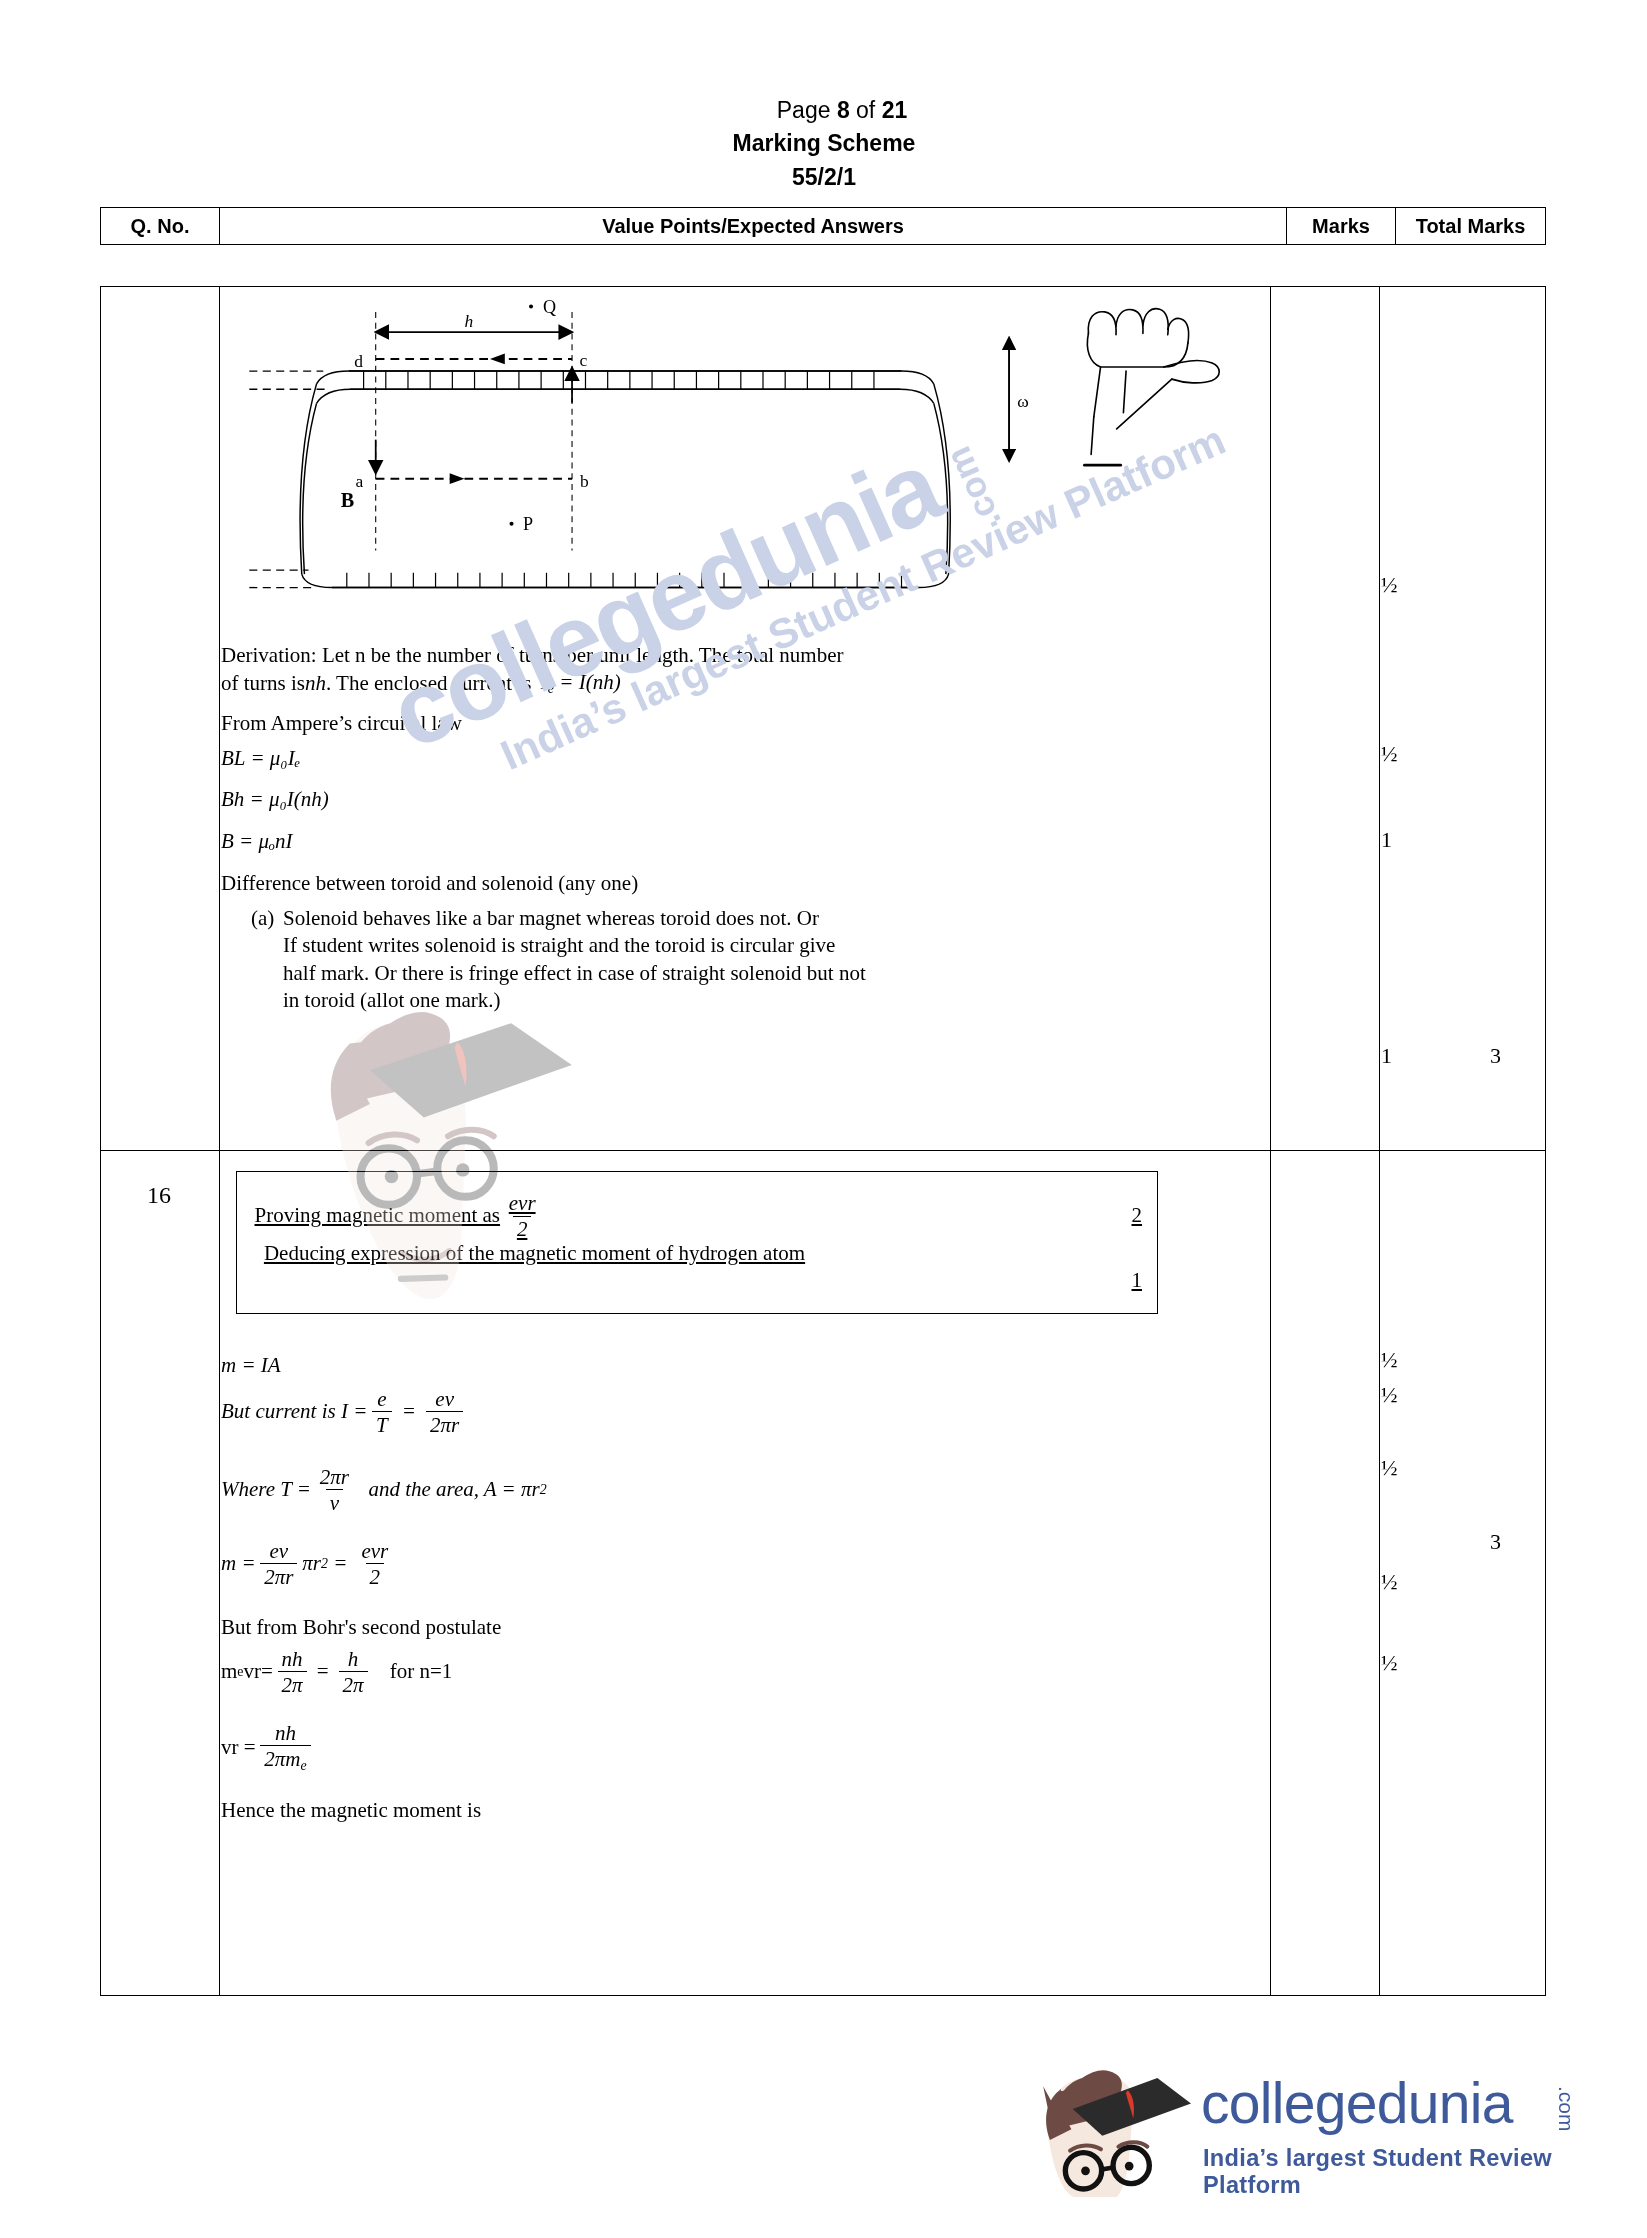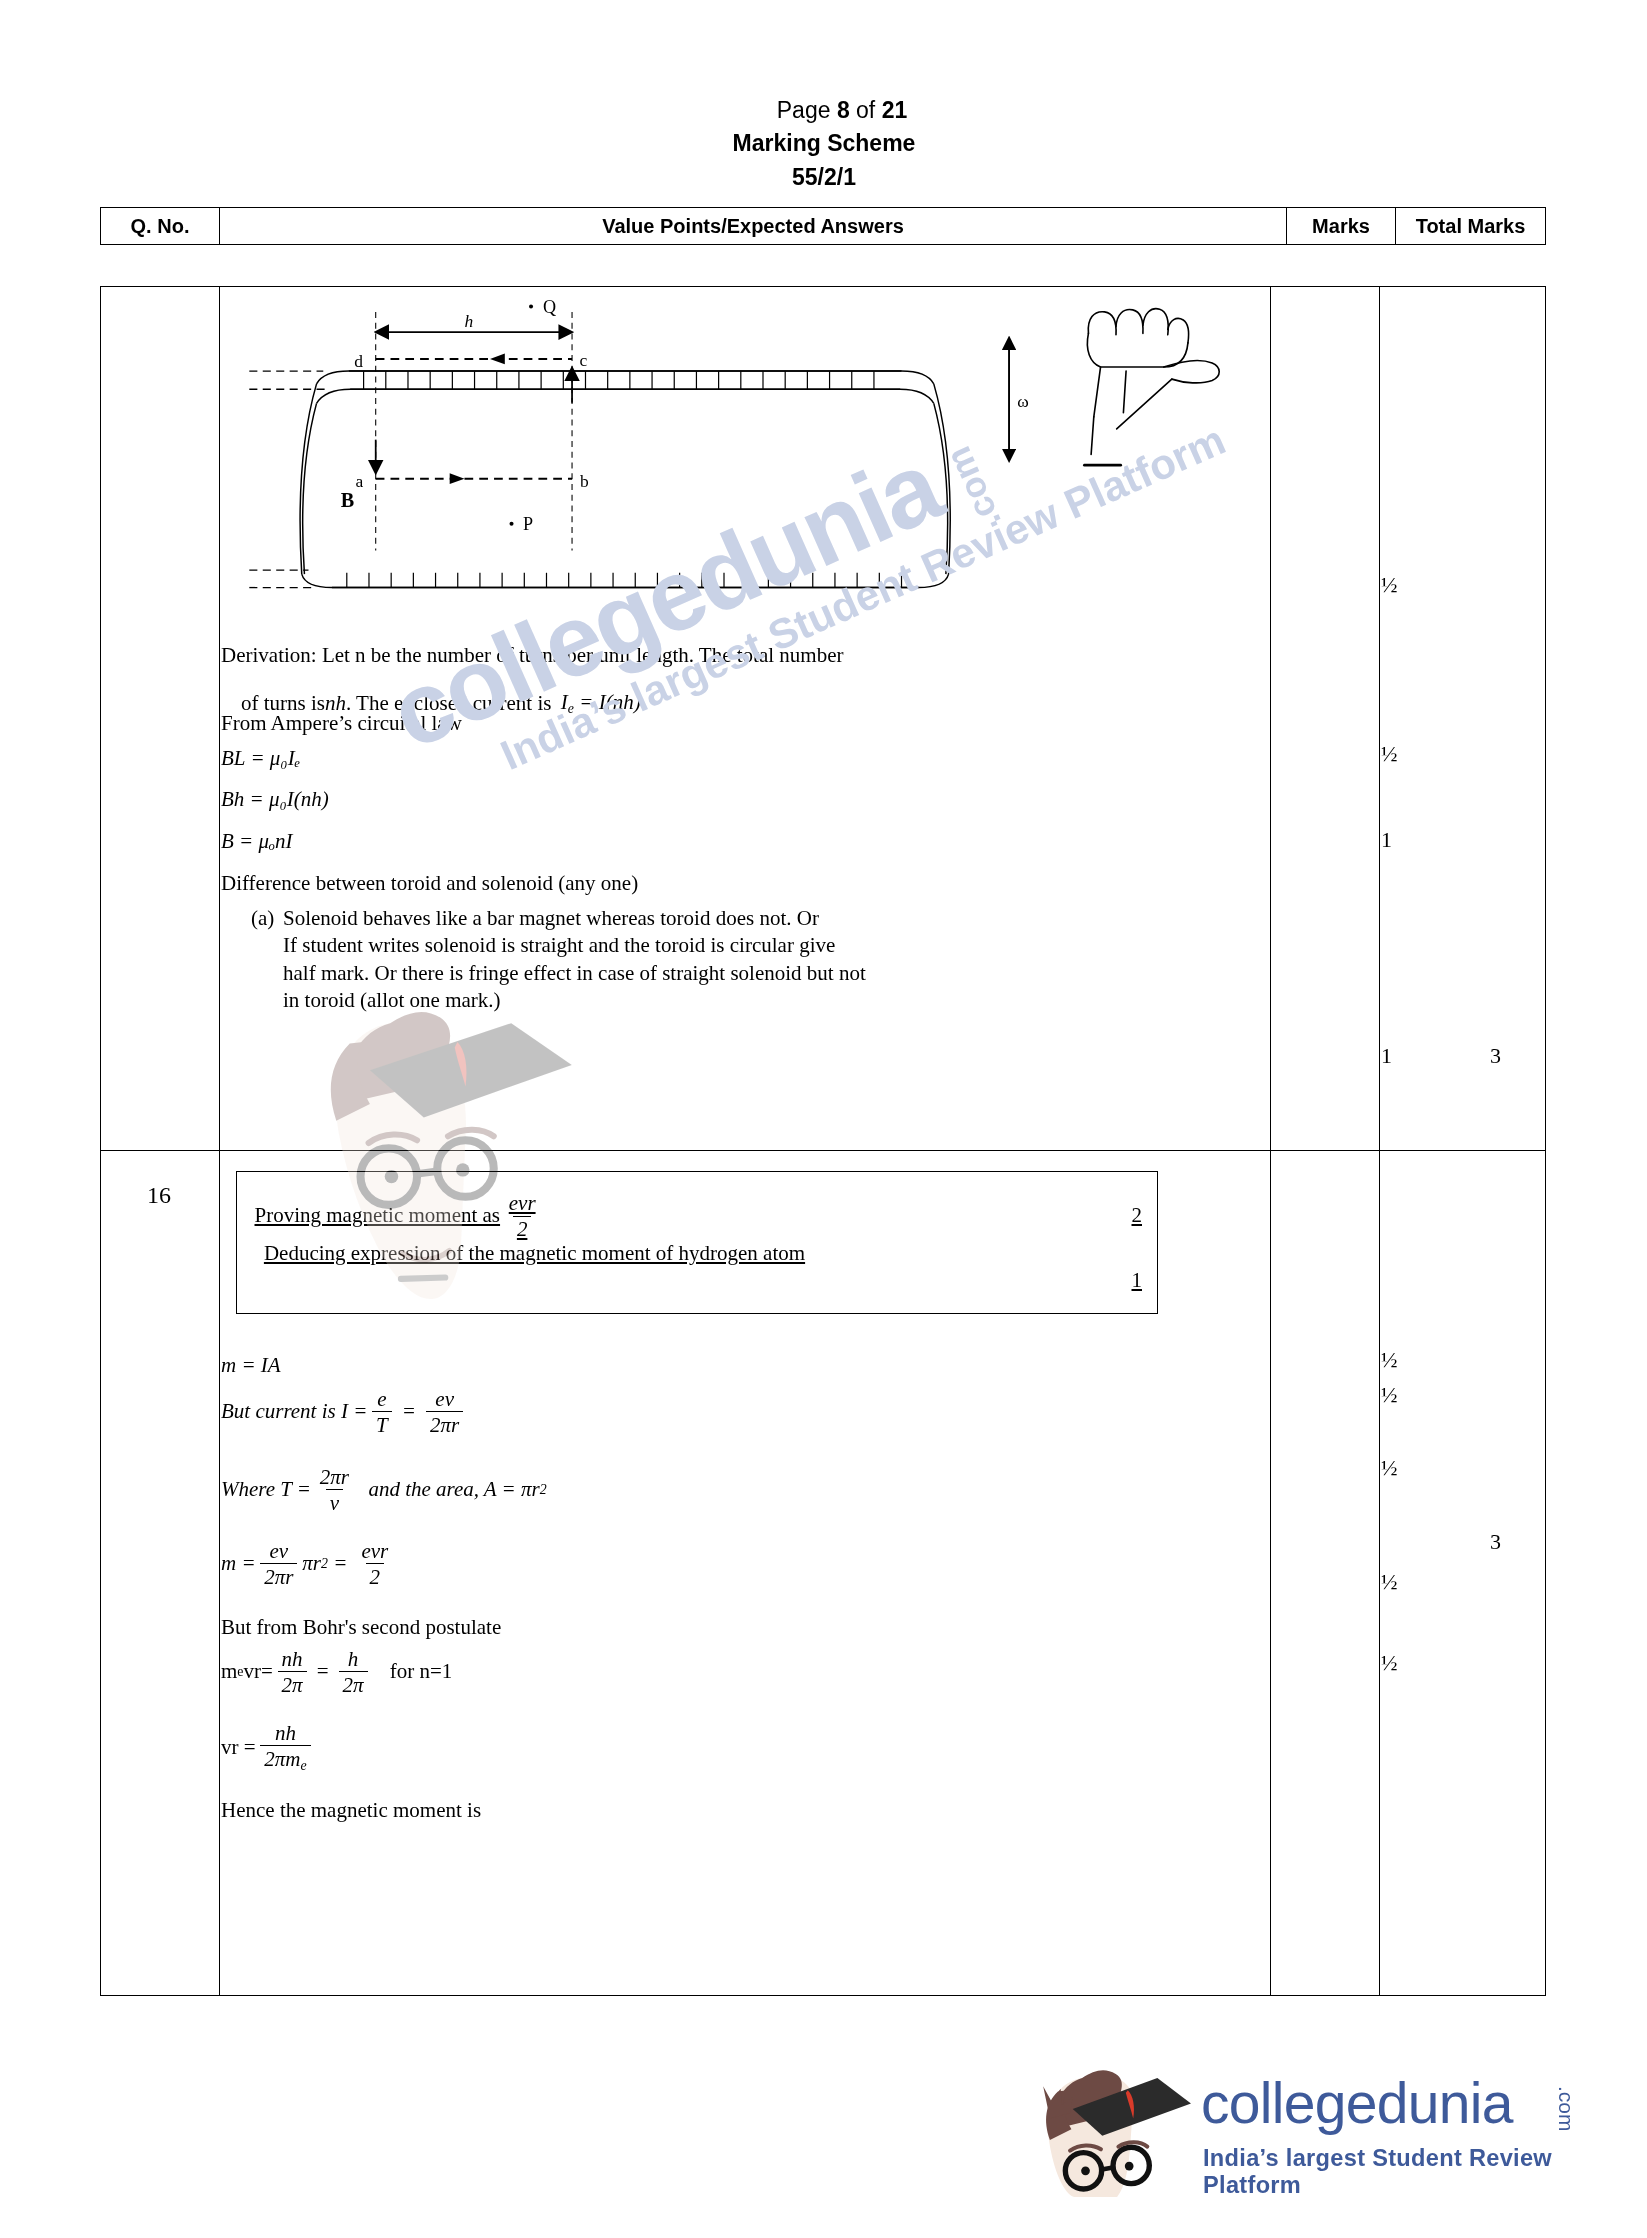--- a/index.html
+++ b/index.html
@@ -269,21 +269,21 @@
           <path d="M1344,128 L1340,190"></path>
           <path d="M1412,140 L1330,214"></path>
           <path d="M1296,196 L1292,252"></path>
           <path d="M1282,268 L1336,268" stroke-width="4"></path>
         </g>
       </svg>
     </div>
 
     <div class="cell col-main txt" style="top:355px;">
       <div><span>Derivation:</span><span> Let n be the number of turns per unit length. The total number</span></div>
-      <div class="mrow" style="margin-top:20px;padding-left:20px;">
+      <div class="mrow" style="margin-top:0;">
         <span>of turns is </span>
         <span class="mi">nh</span>
         <span>. The enclosed current is </span>
         <span class="mi" style="margin-left:9.4px;"><span>I</span><span class="sub">e</span> <span>= I(nh)</span></span>
       </div>
     </div>
 
     <div class="cell col-main txt" style="top:423px;">From Ampere’s circuital law</div>
 
     <div class="cell col-main txt ital" style="top:458px;">BL = μ₀Iₑ</div>

